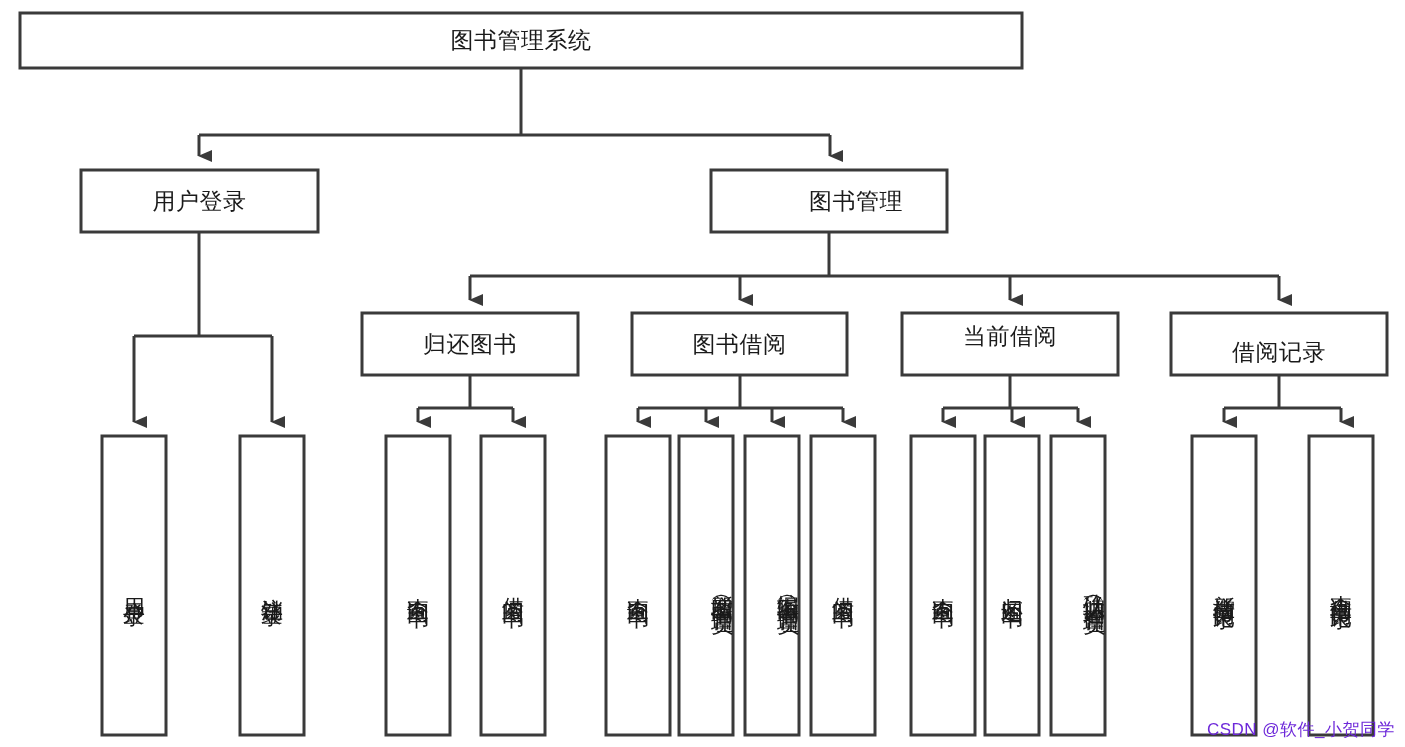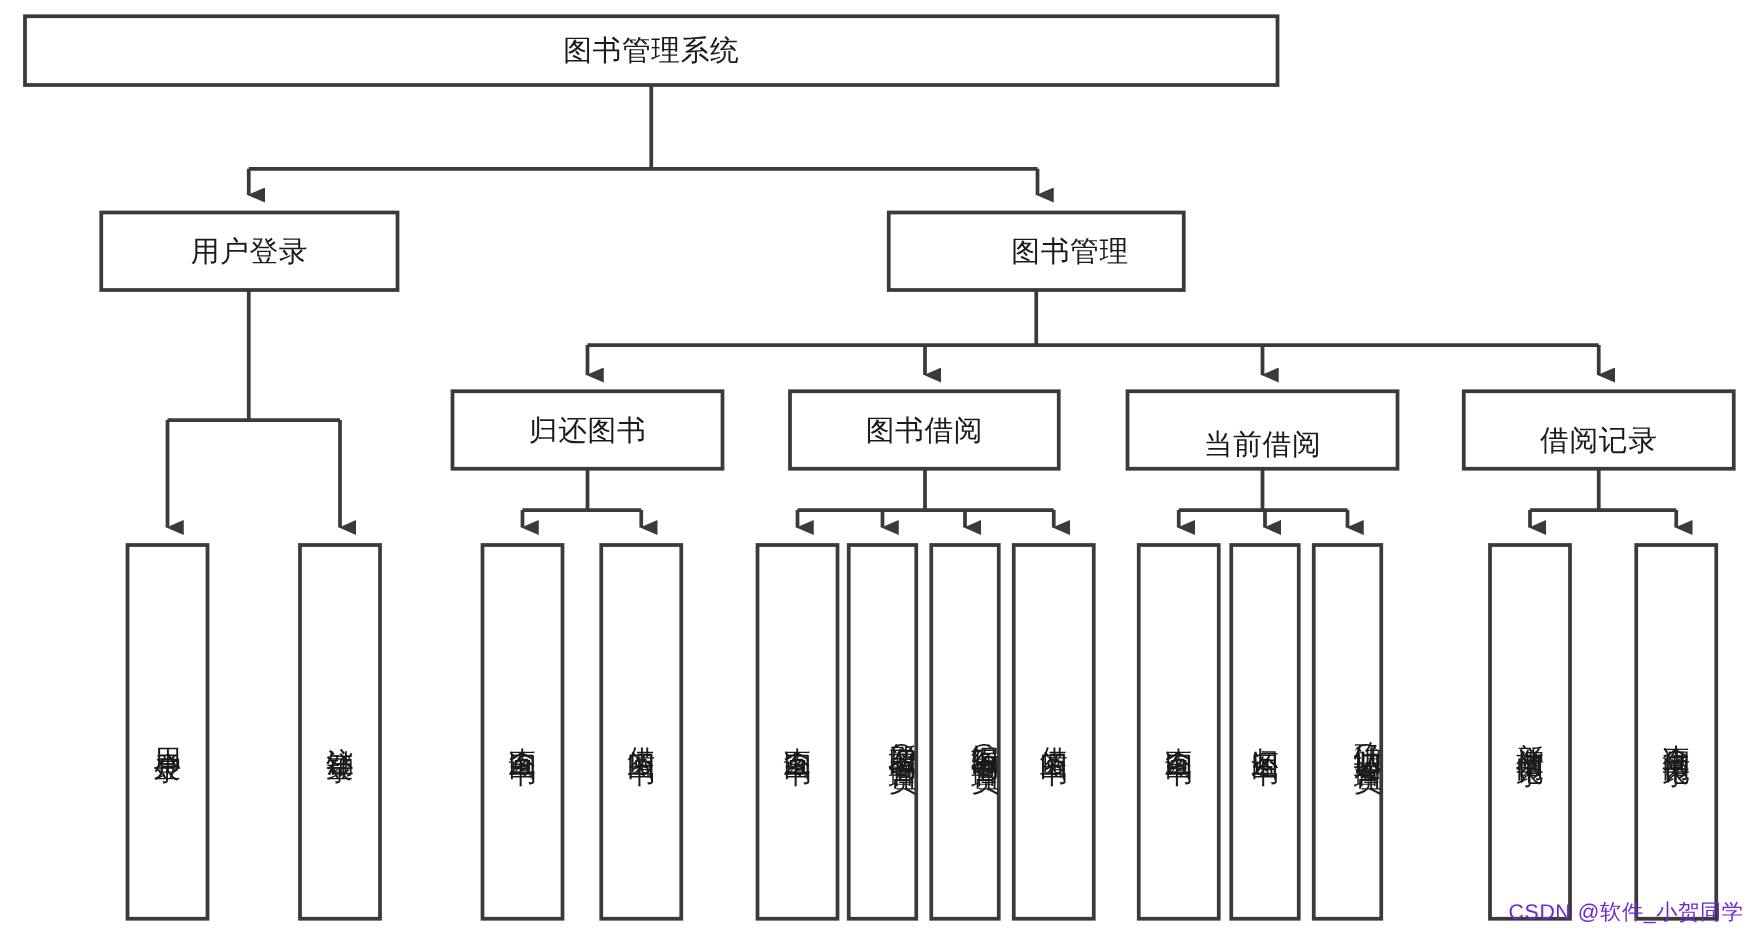--- a/index.html
+++ b/index.html
@@ -175,21 +175,21 @@
     <rect class="leaf-box" x="1309" y="436" width="64" height="299"></rect>
   </svg>
 
   <div class="node-label" style="left:20px; top:13px; width:1002px; height:55px;">图书管理系统</div>
 
   <div class="node-label" style="left:81px; top:170px; width:237px; height:62px;">用户登录</div>
   <div class="node-label" style="left:711px; top:170px; width:236px; height:62px;padding-left:27px;">图书管理</div>
 
   <div class="node-label" style="left:362px; top:313px; width:216px; height:62px;">归还图书</div>
   <div class="node-label" style="left:632px; top:313px; width:215px; height:62px;">图书借阅</div>
-  <div class="node-label" style="left:902px; top:324px; width:216px; height:62px;">当前借阅</div>
+  <div class="node-label" style="left:902px; top:305px; width:216px; height:62px;">当前借阅</div>
   <div class="node-label" style="left:1171px; top:313px; width:216px; height:79px;">借阅记录</div>
 
   <div class="leaf-label" style="left:102px; top:436px; width:64px; height:299px;">用户登录</div>
   <div class="leaf-label" style="left:240px; top:436px; width:64px; height:299px;">注销登录</div>
   <div class="leaf-label" style="left:386px; top:436px; width:64px; height:299px;">查询图书</div>
   <div class="leaf-label" style="left:481px; top:436px; width:64px; height:299px;">借阅图书</div>
   <div class="leaf-label" style="left:606px; top:436px; width:64px; height:299px;">查询图书</div>
   <div class="leaf-label" style="left:679px; top:436px; width:54px; height:299px; align-items:flex-start; padding-top:8px; box-sizing:border-box;">新增图书（管理员）</div>
   <div class="leaf-label" style="left:745px; top:436px; width:54px; height:299px; align-items:flex-start; padding-top:8px; box-sizing:border-box;">编辑图书（管理员）</div>
   <div class="leaf-label" style="left:811px; top:436px; width:64px; height:299px;">借阅图书</div>

